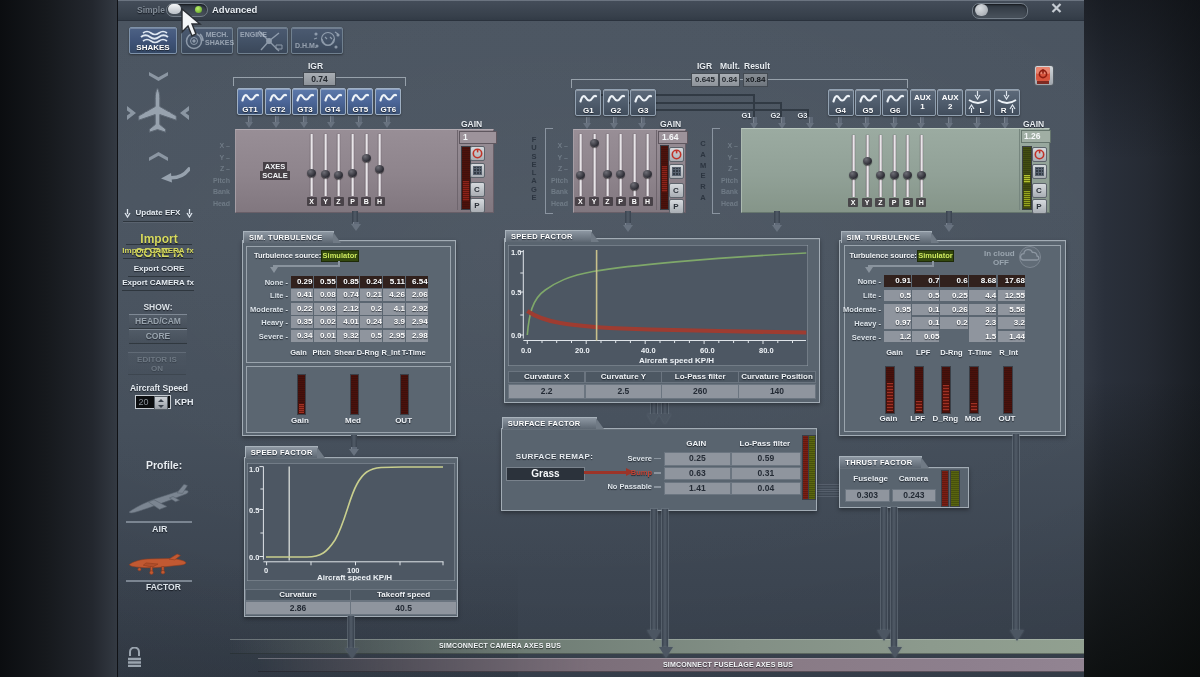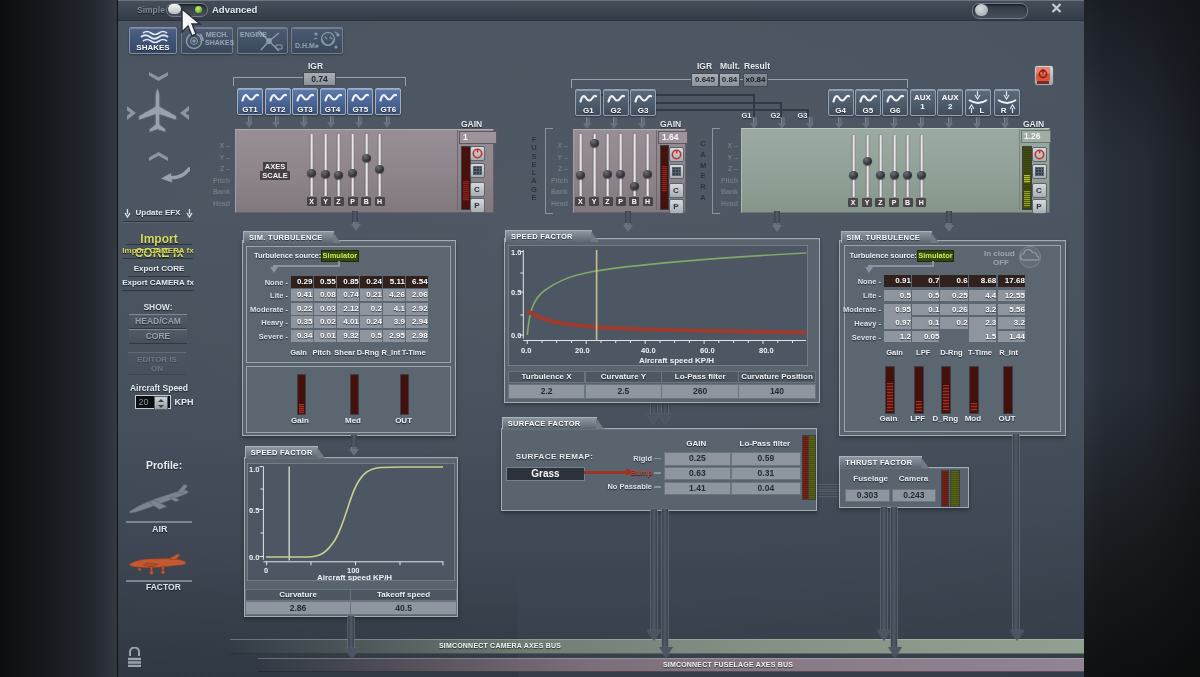--- a/index.html
+++ b/index.html
@@ -693,35 +693,35 @@
 <text x="3" y="10" font-family="Liberation Sans,sans-serif" font-size="7.5" font-weight="bold" fill="#eef2f6">1.0</text>
 <text x="3" y="50" font-family="Liberation Sans,sans-serif" font-size="7.5" font-weight="bold" fill="#eef2f6">0.5</text>
 <text x="3" y="93" font-family="Liberation Sans,sans-serif" font-size="7.5" font-weight="bold" fill="#eef2f6">0.0</text>
 <text x="13" y="108" font-family="Liberation Sans,sans-serif" font-size="7.5" font-weight="bold" fill="#eef2f6">0.0</text>
 <text x="67" y="108" font-family="Liberation Sans,sans-serif" font-size="7.5" font-weight="bold" fill="#eef2f6">20.0</text>
 <text x="133" y="108" font-family="Liberation Sans,sans-serif" font-size="7.5" font-weight="bold" fill="#eef2f6">40.0</text>
 <text x="192" y="108" font-family="Liberation Sans,sans-serif" font-size="7.5" font-weight="bold" fill="#eef2f6">60.0</text>
 <text x="251" y="108" font-family="Liberation Sans,sans-serif" font-size="7.5" font-weight="bold" fill="#eef2f6">80.0</text>
 <text x="131" y="118" font-family="Liberation Sans,sans-serif" font-size="8" font-weight="bold" fill="#eef2f6">Aircraft speed KP/H</text>
 </svg>
-<div class="hcell" style="left:507.7px;top:371px;width:75.8px;height:10px;line-height:10px;font-size:8px;">Turbulence X</div>
+<div class="hcell" style="left:507.7px;top:371px;width:75.8px;height:10px;line-height:10px;font-size:8px;">Curvature X</div>
 <div class="hcell" style="left:584.5px;top:371px;width:75.8px;height:10px;line-height:10px;font-size:8px;">Curvature Y</div>
 <div class="hcell" style="left:661.3px;top:371px;width:75.8px;height:10px;line-height:10px;font-size:8px;">Lo-Pass filter</div>
 <div class="hcell" style="left:738.0999999999999px;top:371px;width:75.8px;height:10px;line-height:10px;font-size:8px;">Curvature Position</div>
 <div class="vcell" style="left:507.7px;top:383.5px;width:75.8px;height:13px;line-height:13px;">2.2</div>
 <div class="vcell" style="left:584.5px;top:383.5px;width:75.8px;height:13px;line-height:13px;">2.5</div>
 <div class="vcell" style="left:661.3px;top:383.5px;width:75.8px;height:13px;line-height:13px;">260</div>
 <div class="vcell" style="left:738.0999999999999px;top:383.5px;width:75.8px;height:13px;line-height:13px;">140</div>
 <div class="a panel" style="left:501.1px;top:428.1px;width:314px;height:81px;"></div>
 <div class="tab" style="left:501.7px;top:417.3px;width:88px;">SURFACE FACTOR</div>
 <div class="a b sh" style="left:515.7px;top:452px;font-size:8px;color:#e8edf2;letter-spacing:.4px;">SURFACE  REMAP:</div>
 <div class="a" style="left:506px;top:466.5px;width:77px;height:12px;background:#2b323b;border:1px solid #79828c;color:#f6f8fa;font-weight:bold;font-size:10px;text-align:center;line-height:12px;">Grass</div>
 <div class="a" style="left:584px;top:471px;width:44px;height:2.5px;background:#9c3428;"></div>
 <div class="a" style="left:626px;top:467.5px;width:0;height:0;border-top:4.5px solid transparent;border-bottom:4.5px solid transparent;border-left:8px solid #9c3428;"></div>
-<div class="rlbl" style="left:592px;top:453.5px;width:60px;">Rigid</div>
+<div class="rlbl" style="left:592px;top:453.5px;width:60px;">Severe</div>
 <div class="rlbl" style="left:592px;top:467.9px;width:60px;color:#c44435;">Bump</div>
 <div class="rlbl" style="left:582px;top:482.0px;width:70px;">No Passable</div>
 <div class="a" style="left:654px;top:457.5px;width:7px;height:1.5px;background:#8a949e;"></div>
 <div class="a" style="left:654px;top:472px;width:7px;height:1.5px;background:#8a949e;"></div>
 <div class="a" style="left:654px;top:486.3px;width:7px;height:1.5px;background:#8a949e;"></div>
 <div class="a b sh" style="left:663.5px;top:438.5px;width:65.7px;text-align:center;font-size:8px;color:#eef2f6;">GAIN</div>
 <div class="a b sh" style="left:730.6px;top:438.5px;width:68.6px;text-align:center;font-size:8px;color:#eef2f6;">Lo-Pass filter</div>
 <div class="vcell" style="left:663.5px;top:452.3px;width:65.7px;height:11.6px;line-height:11.6px;">0.25</div>
 <div class="vcell" style="left:730.6px;top:452.3px;width:68.6px;height:11.6px;line-height:11.6px;">0.59</div>
 <div class="vcell" style="left:663.5px;top:466.90000000000003px;width:65.7px;height:11.6px;line-height:11.6px;">0.63</div>

